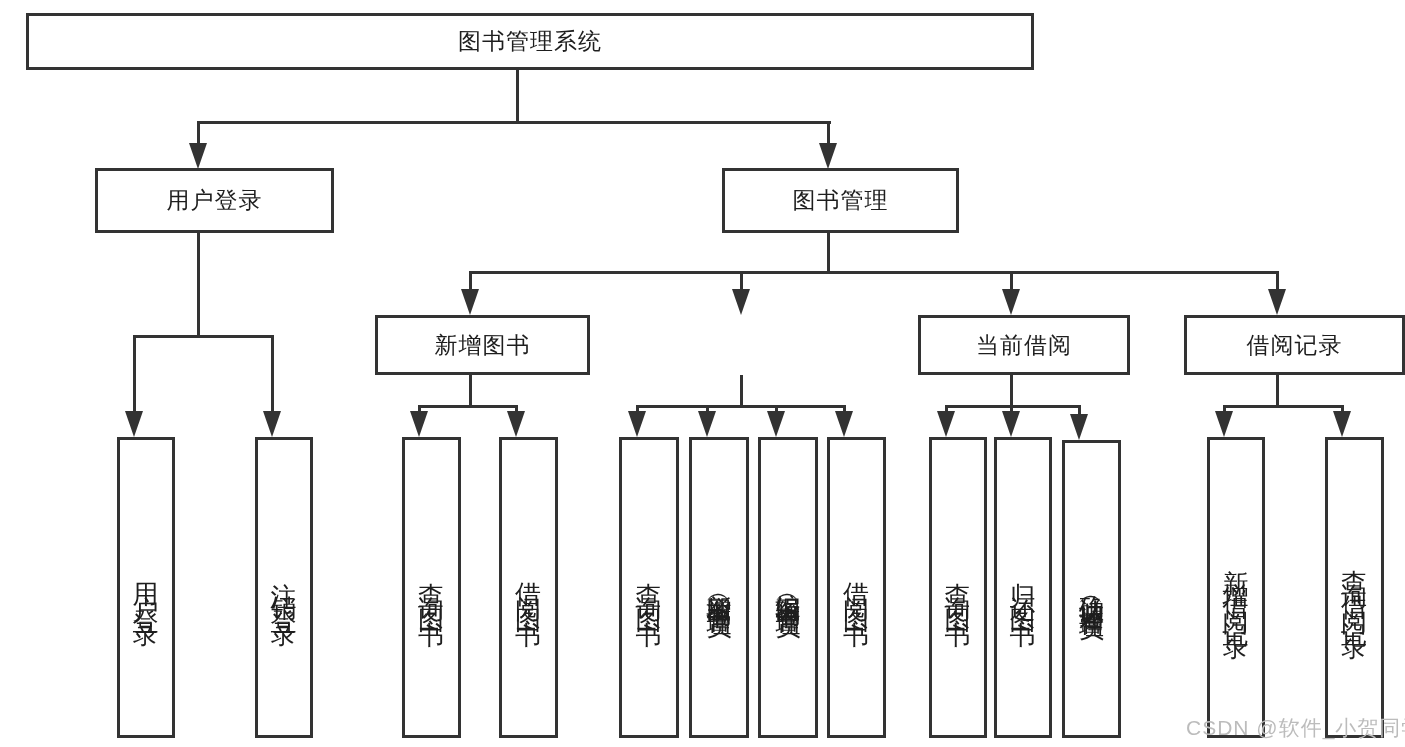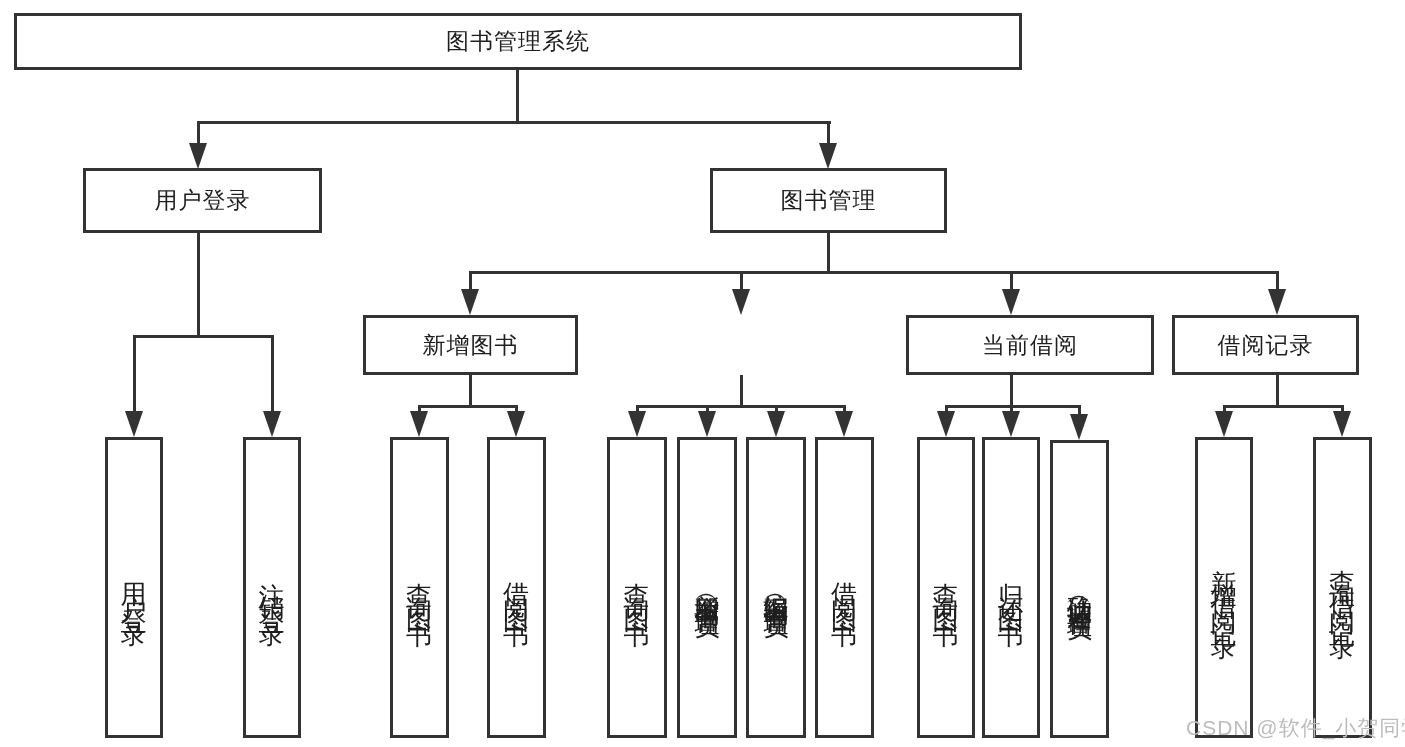--- a/index.html
+++ b/index.html
@@ -17,20 +17,21 @@
     background:var(--bg);
     overflow:hidden;
   }
   .box{
     position:absolute;
     box-sizing:border-box;
     background:#fff;
     border:3px solid var(--border);
     display:flex;align-items:center;justify-content:center;
     color:var(--text);
+    margin-left:12px;
   }
   .box.h span{
     font-size:23px;
     letter-spacing:1px;
     white-space:nowrap;
   }
   .box.v{align-items:center;}
   .vt{
     writing-mode:vertical-lr;
     text-orientation:mixed;
@@ -76,24 +77,24 @@
   <div class="box h" style="left:83px;top:168px;width:239px;height:65px">
     <span>用户登录</span>
   </div>
   <div class="box h" style="left:710px;top:168px;width:237px;height:65px">
     <span>图书管理</span>
   </div>
 
   <div class="box h" style="left:363px;top:315px;width:215px;height:60px">
     <span>新增图书</span>
   </div>
-  <div class="box h" style="left:906px;top:315px;width:248px;height:60px">
+  <div class="box h" style="left:906px;top:315px;width:212px;height:60px">
     <span>当前借阅</span>
   </div>
-  <div class="box h" style="left:1172px;top:315px;width:187px;height:60px">
+  <div class="box h" style="left:1172px;top:315px;width:221px;height:60px">
     <span>借阅记录</span>
   </div>
 
   <div class="box v" style="left:105px;top:437px;width:58px;height:301px">
     <span class="vt">用户登录</span>
   </div>
   <div class="box v" style="left:243px;top:437px;width:58px;height:301px">
     <span class="vt">注销登录</span>
   </div>
 

